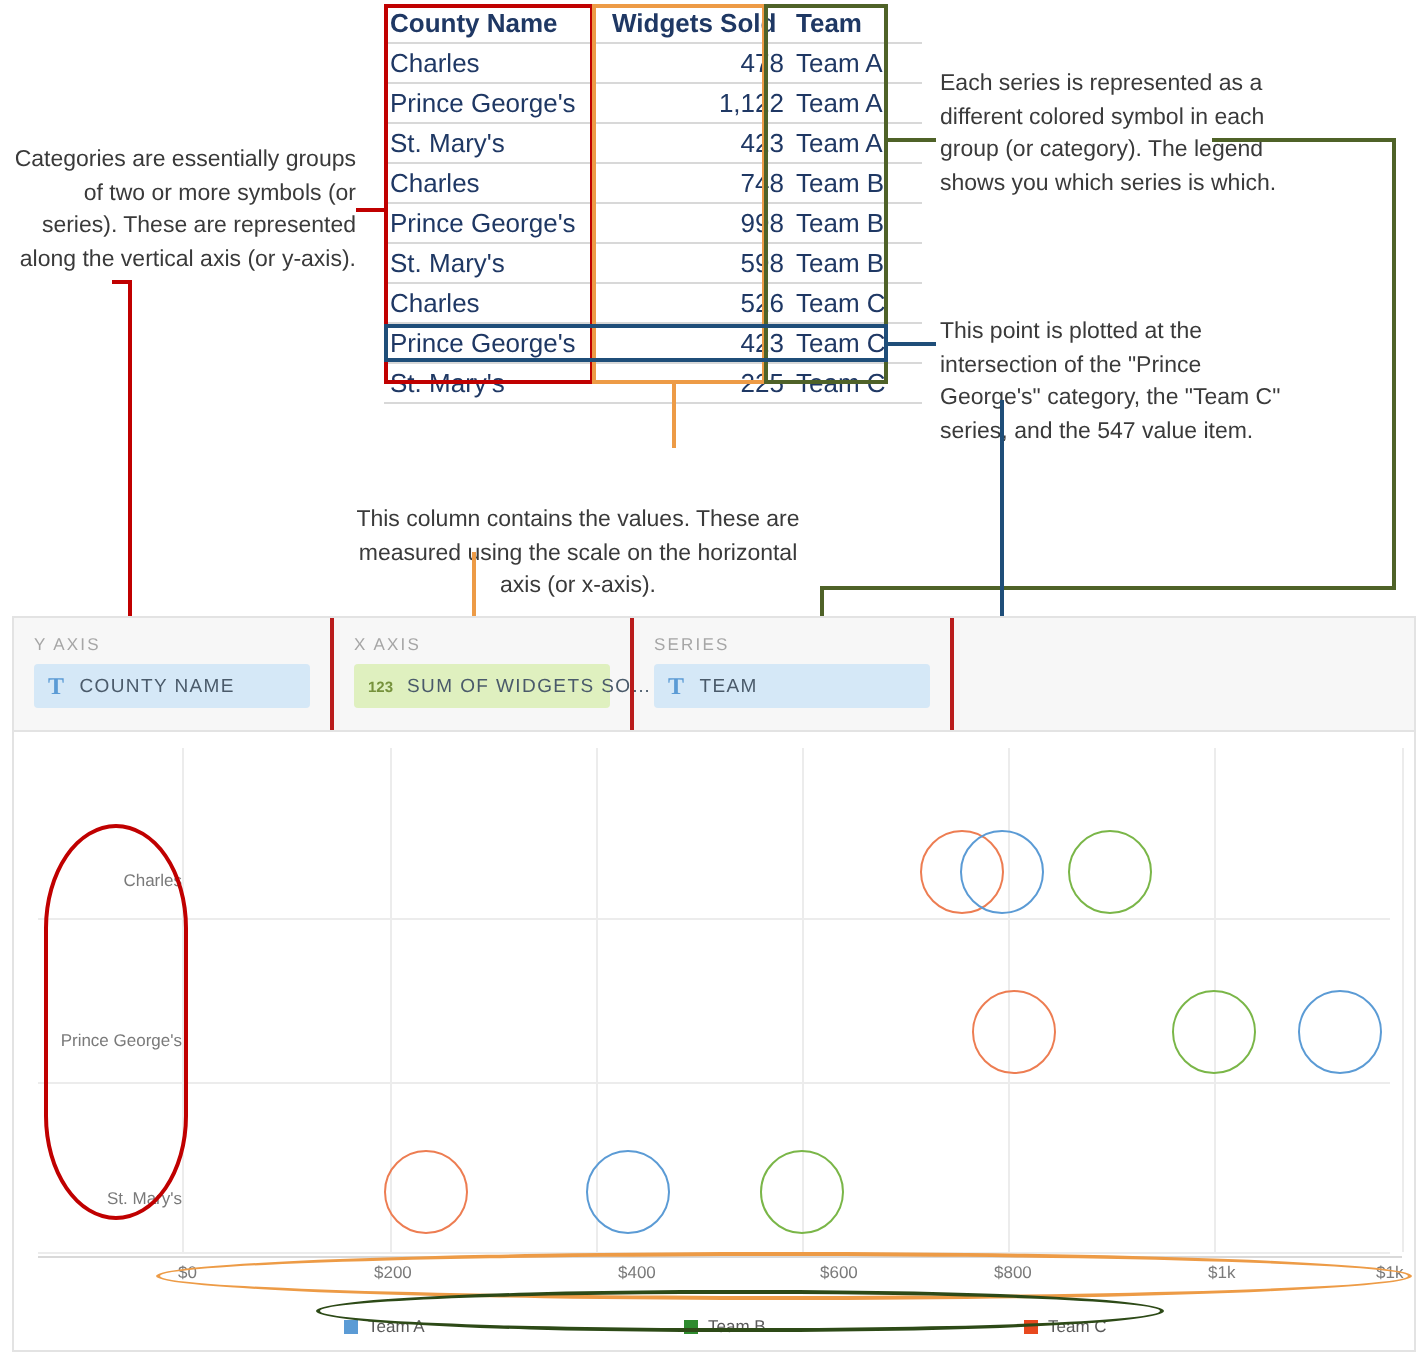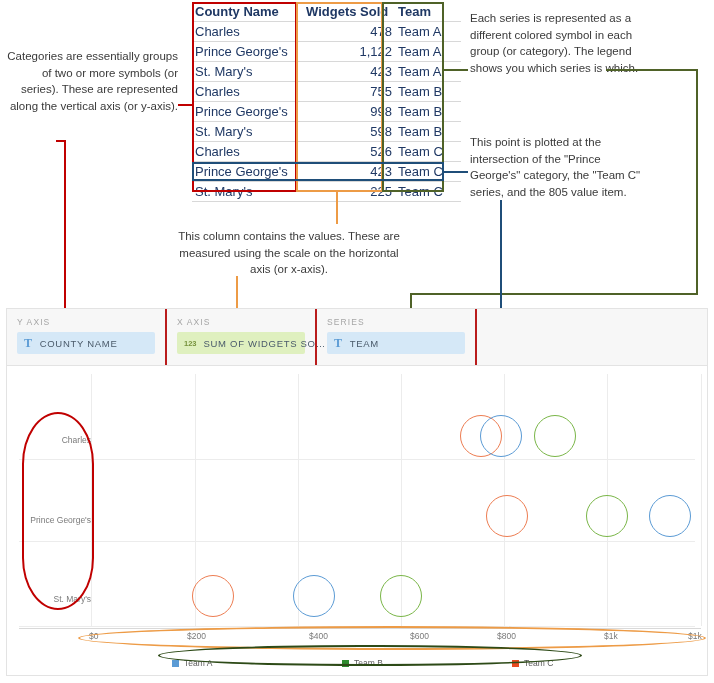--- a/index.html
+++ b/index.html
@@ -34,20 +34,21 @@
   #widgets-outline{left:296px;top:2px;width:87px;height:190px;border:2px solid #ed9b46;border-left-width:2px;border-right-width:2px;box-sizing:border-box;}
   #team-outline{left:382px;top:2px;width:62px;height:190px;border:2px solid #4f6228;box-sizing:border-box;}
   #row-outline{left:192px;top:162px;width:252px;height:19px;border:2px solid #1f4e79;box-sizing:border-box;}
 
   
   .note{
     position:absolute;
     font-family:"Liberation Sans", sans-serif;
     font-size:11.5px;line-height:16.5px;
     color:#3a3a3a;
+    margin-top:24px;
   }
   #note-categories{left:6px;top:48px;width:172px;text-align:right;}
   #note-series{left:470px;top:10px;width:170px;text-align:left;}
   #note-point{left:470px;top:134px;width:180px;text-align:left;}
   #note-values{left:178px;top:228px;width:222px;text-align:center;}
 
   
   .line{position:absolute;background:#c00000;}
   .ln-red{background:#c00000;}
   .ln-orange{background:#ed9b46;}
@@ -137,21 +138,21 @@
           <td class="col-widgets">1,122</td>
           <td class="col-team">Team A</td>
         </tr>
       <tr>
           <td class="col-county">St. Mary's</td>
           <td class="col-widgets">423</td>
           <td class="col-team">Team A</td>
         </tr>
       <tr>
           <td class="col-county">Charles</td>
-          <td class="col-widgets">755</td>
+          <td class="col-widgets">748</td>
           <td class="col-team">Team B</td>
         </tr>
       <tr>
           <td class="col-county">Prince George's</td>
           <td class="col-widgets">998</td>
           <td class="col-team">Team B</td>
         </tr>
       <tr>
           <td class="col-county">St. Mary's</td>
           <td class="col-widgets">598</td>
@@ -176,21 +177,21 @@
   </table>
 </div>
 
 <div class="outline" id="county-outline"></div>
 <div class="outline" id="widgets-outline"></div>
 <div class="outline" id="team-outline"></div>
 <div class="outline" id="row-outline"></div>
 
 <div class="note" id="note-categories">Categories are essentially groups of two or more symbols (or series). These are represented along the vertical axis (or y-axis).</div>
 <div class="note" id="note-series">Each series is represented as a different colored symbol in each group (or category). The legend shows you which series is which.</div>
-<div class="note" id="note-point">This point is plotted at the intersection of the "Prince George's" category, the "Team C" series, and the 805 value item.</div>
+<div class="note" id="note-point">This point is plotted at the intersection of the "Prince George's" category, the "Team C" series, and the 547 value item.</div>
 <div class="note" id="note-values">This column contains the values. These are measured using the scale on the horizontal axis (or x-axis).</div>
 
 <div class="abs line ln-red" style="left:178px;top:104px;width:16px;height:2px;"></div>
 <div class="abs line ln-red" style="left:64px;top:140px;width:2px;height:222px;"></div>
 <div class="abs line ln-red" style="left:56px;top:362px;width:2px;height:45px;"></div>
 <div class="abs arrow arrow-down" style="left:51px;top:405px;border-top:9px solid #c00000;"></div>
 <div class="abs line ln-red" style="left:56px;top:140px;width:10px;height:2px;"></div>
 
 <div class="abs line ln-orange" style="left:336px;top:192px;width:2px;height:32px;"></div>
 <div class="abs line ln-orange" style="left:236px;top:276px;width:2px;height:86px;"></div>

